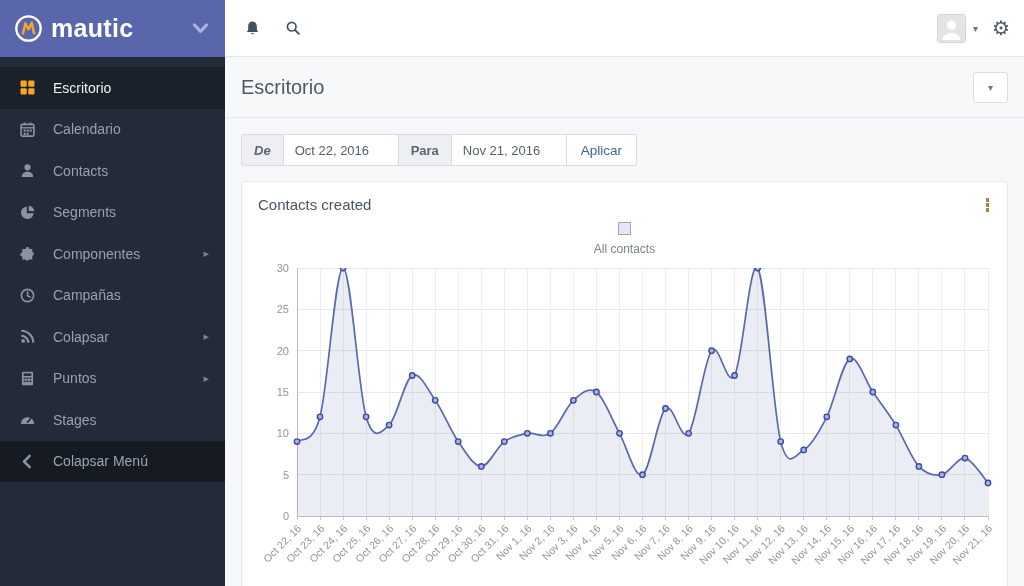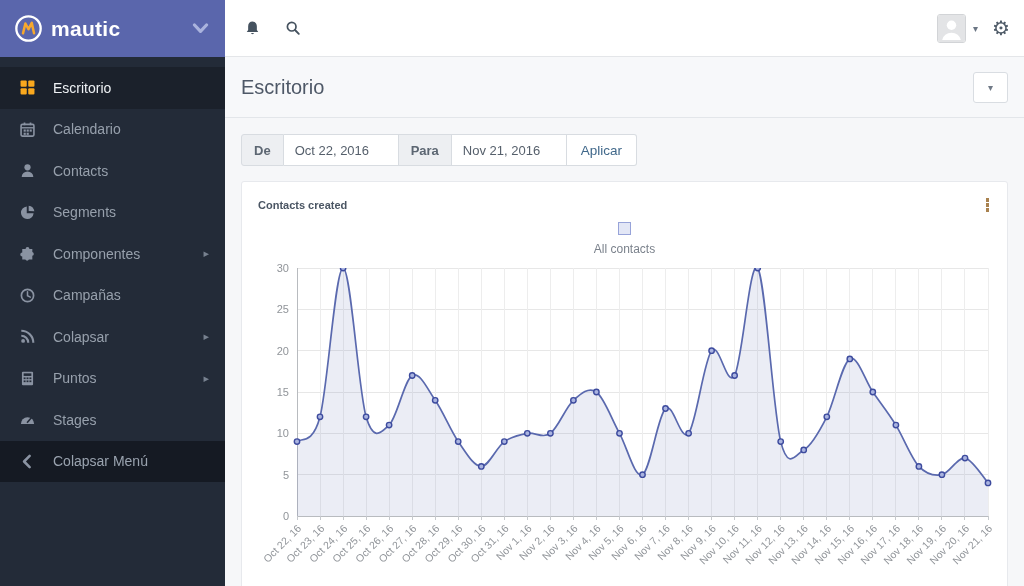--- a/index.html
+++ b/index.html
@@ -5,21 +5,21 @@
   html,body{margin:0;padding:0;}
   body{
     width:1024px;height:586px;overflow:hidden;position:relative;
     background:#f5f6f8;font-family:"Liberation Sans",sans-serif;
     -webkit-font-smoothing:antialiased;
   }
   
   .sidebar{position:absolute;left:0;top:0;width:225px;height:586px;background:#232b38;z-index:2;}
   .logo{height:57px;background:#5a66ac;display:flex;align-items:center;padding:0 16px 0 14px;box-sizing:border-box;}
   .logo-mark{display:flex;align-items:center;}
-  .brand{color:#ffffff;font-size:21px;font-weight:bold;letter-spacing:.3px;margin-left:8px;}
+  .brand{color:#ffffff;font-size:25px;font-weight:bold;letter-spacing:.3px;margin-left:8px;}
   .logo-chevron{margin-left:auto;display:flex;cursor:pointer;}
   .nav{padding-top:10px;}
   .nav-item{height:41.5px;display:flex;align-items:center;padding:0 16px 0 20px;
     color:#97a0ac;font-size:14px;cursor:pointer;box-sizing:border-box;}
   .nav-item .ic{width:17px;margin-right:16px;display:flex;align-items:center;color:#8a93a2;flex:none;}
   .nav-item.active{background:#1b212b;color:#eef1f4;}
   .nav-item.active .ic{color:#f9a81e;}
   .nav-item .caret{margin-left:auto;font-size:11px;color:#77818f;}
   .nav-item.collapse-row{background:#151a23;color:#9aa3af;}
   
@@ -37,32 +37,32 @@
   .page-header{height:61px;border-bottom:1px solid #e3e6ea;display:flex;align-items:center;
     padding:0 16px;background:#f7f8fa;box-sizing:border-box;}
   .page-title{font-size:20px;color:#4e5867;font-weight:normal;}
   .header-dd{margin-left:auto;width:33px;height:29px;background:#fff;border:1px solid #d9dde2;
     border-radius:3px;display:flex;align-items:center;justify-content:center;color:#707a87;
     font-size:10px;cursor:pointer;}
   .toolbar{padding:16px 16px 15px;}
   .date-group{display:inline-flex;height:32px;vertical-align:top;}
   .dg-addon{background:#edeff2;border:1px solid #d8dce1;display:flex;align-items:center;
     padding:0 12px;font-size:13px;font-weight:bold;color:#5c6672;}
-  .dg-addon.first{border-radius:3px 0 0 3px;}
+  .dg-addon.first{border-radius:3px 0 0 3px;font-style:italic;}
   .dg-addon.mid{border-left:none;}
   .dg-input{width:92px;border:1px solid #d8dce1;border-left:none;background:#fff;color:#555f6b;
     font-size:13px;padding:11px 11px;font-family:"Liberation Sans",sans-serif;outline:none;}
   .apply-btn{border:1px solid #d8dce1;border-left:none;background:#fff;color:#40688a;
     font-size:13.5px;padding:0 14px;border-radius:0 3px 3px 0;cursor:pointer;
     font-family:"Liberation Sans",sans-serif;}
   
   .panel{margin:0 16px;background:#ffffff;border:1px solid #e7e9ed;border-radius:3px;
     height:410px;box-sizing:border-box;}
   .panel-head{display:flex;align-items:center;padding:14px 16px 4px;}
-  .panel-title{font-size:11px;color:#4a5563;font-weight:bold;}
+  .panel-title{font-size:15px;color:#4a5563;}
   .kebab{margin-left:auto;display:flex;flex-direction:column;gap:1.5px;cursor:pointer;padding:2px;}
   .kebab span{width:3.5px;height:3.5px;background:#a9824f;display:block;}
   .legend{display:flex;justify-content:center;align-items:center;gap:7px;margin-top:4px;cursor:pointer;flex-direction:column;}
   .legend-box{width:13px;height:13px;box-sizing:border-box;}
   .legend-label{font-size:12px;color:#7b828c;}
   .chart-wrap{padding:2px 15px 0;}
 </style>
 </head>
 <body>
 

